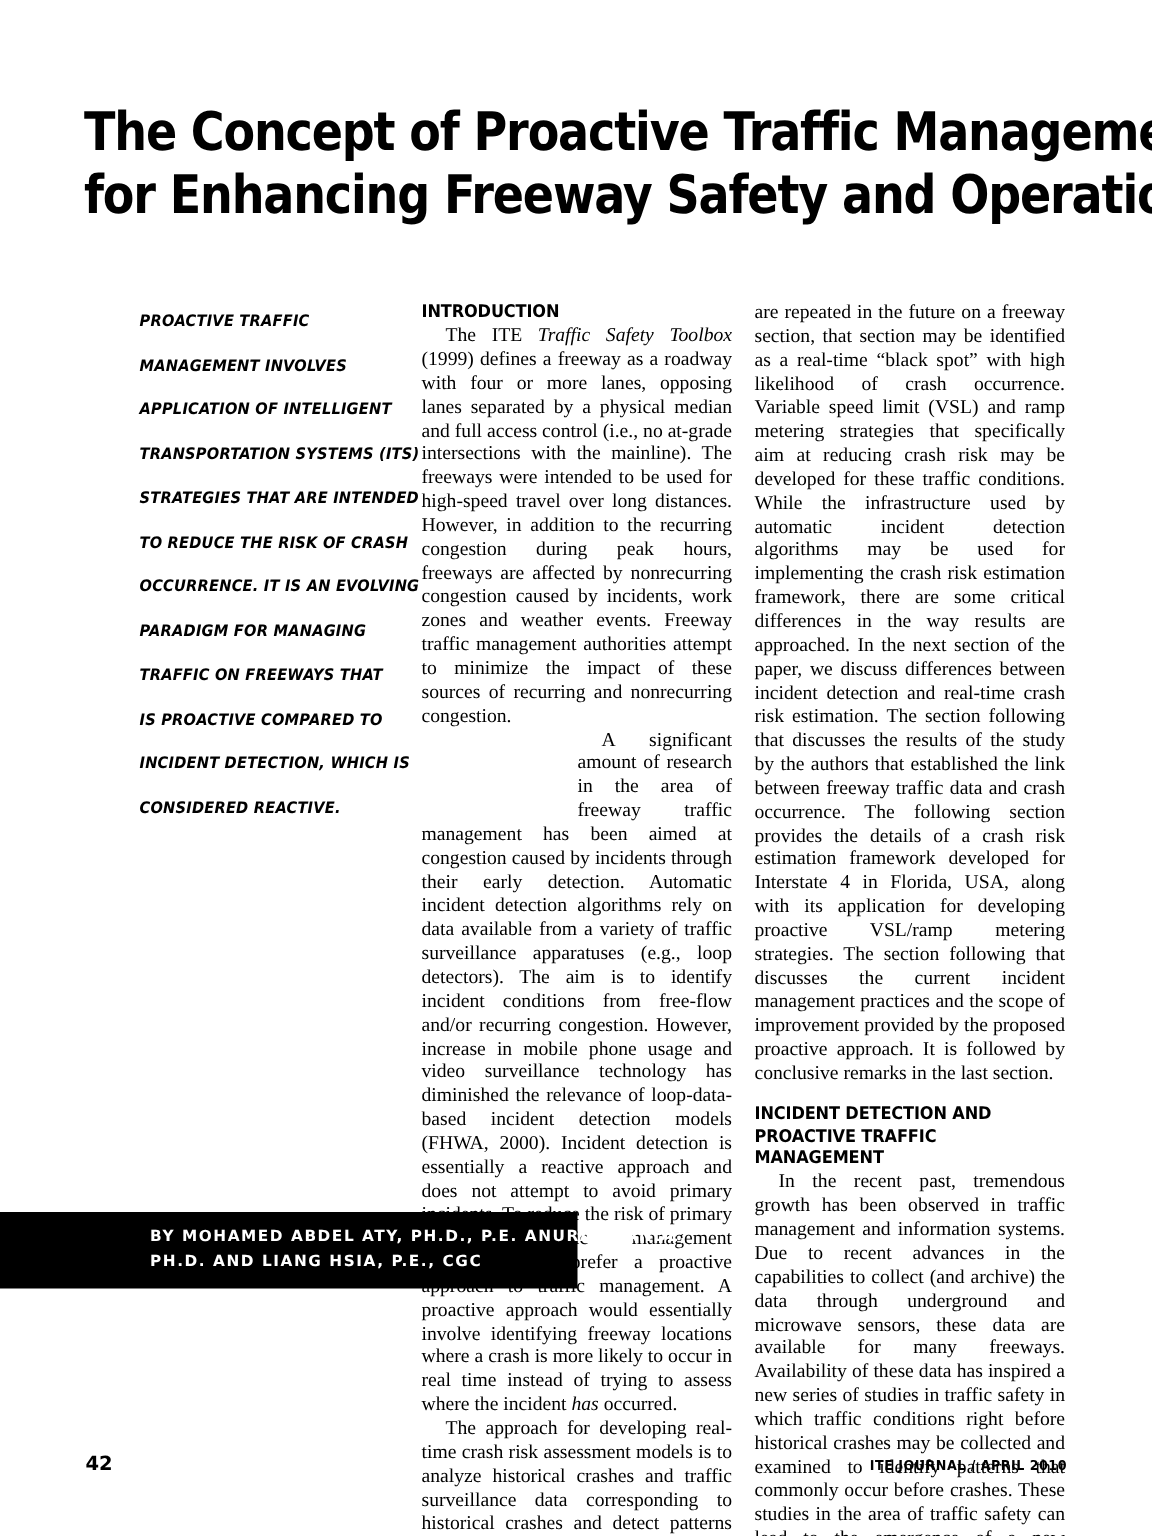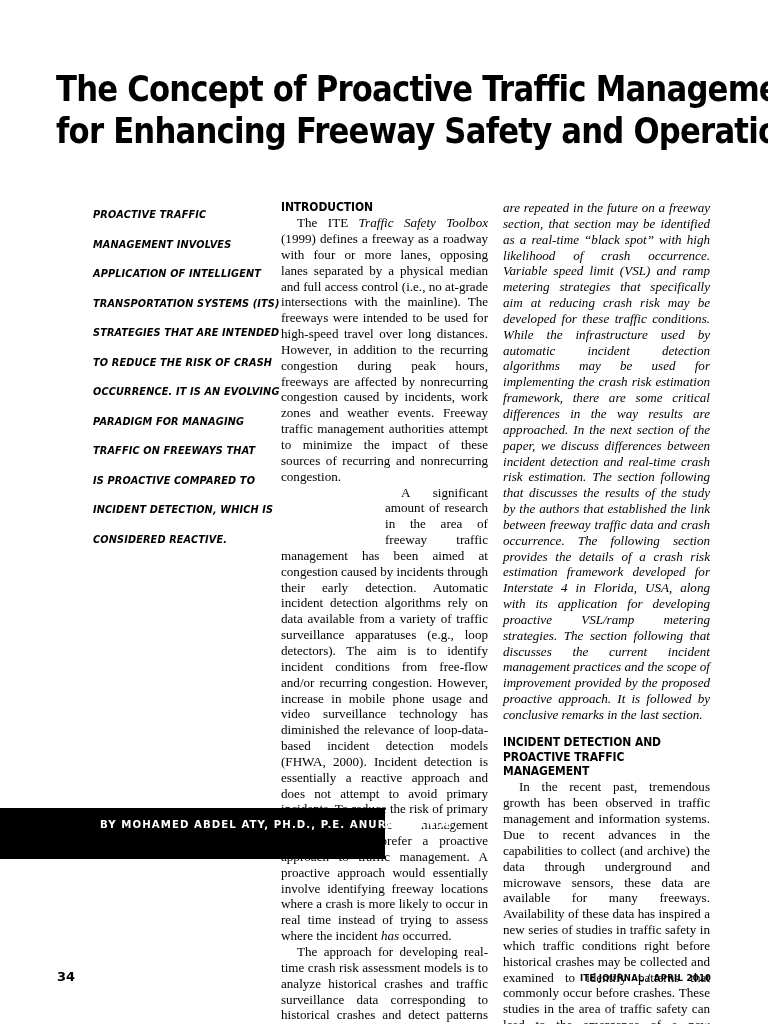--- a/index.html
+++ b/index.html
@@ -93,21 +93,21 @@
     text-align: justify;
     hyphens: manual;
   }
   .col-1 { left: 281px; }
   .col-2 { left: 503px; }
 
   .col p {
     margin: 0;
     text-indent: 16px;
   }
-  .col p.noindent { text-indent: 0; font-style: italic; }
+  .col p.noindent { text-indent: 0; }
 
   .sec-head {
     font-family: "DejaVu Sans", "Liberation Sans", sans-serif;
     font-weight: bold;
     font-size: 11.6px;
     line-height: 14.2px;
     letter-spacing: -0.1px;
     text-align: left;
     text-indent: 0;
     margin: 0 0 1px 0;
@@ -181,18 +181,19 @@
 
   <div class="col col-2">
     <p class="noindent">are repeated in the future on a freeway section, that section may be identified as a real-time “black spot” with high likelihood of crash occurrence. Variable speed limit (VSL) and ramp metering strategies that specifically aim at reducing crash risk may be developed for these traffic conditions. While the infrastructure used by automatic incident detection algorithms may be used for implementing the crash risk estimation framework, there are some critical differences in the way results are approached. In the next section of the paper, we discuss differences between incident detection and real-time crash risk estimation. The section following that discusses the results of the study by the authors that established the link between freeway traffic data and crash occurrence. The following section provides the details of a crash risk estimation framework developed for Interstate 4 in Florida, USA, along with its application for developing proactive VSL/ramp metering strategies. The section following that discusses the current incident management practices and the scope of improvement provided by the proposed proactive approach. It is followed by conclusive remarks in the last section.</p>
     <div class="sec-head spaced">INCIDENT DETECTION AND</div>
     <div class="sec-head">PROACTIVE TRAFFIC MANAGEMENT</div>
     <p>In the recent past, tremendous growth has been observed in traffic management and information systems. Due to recent advances in the capabilities to collect (and archive) the data through underground and microwave sensors, these data are available for many freeways. Availability of these data has inspired a new series of studies in traffic safety in which traffic conditions right before historical crashes may be collected and examined to identify patterns that commonly occur before crashes. These studies in the area of traffic safety can lead to the emergence of a new proactive paradigm in traffic management.</p>
   </div>
 
   <div class="byline-band">
     <div class="byline-line">BY MOHAMED ABDEL ATY, PH.D., P.E. ANURAG PANDE,</div>
+    <div class="byline-line">PH.D. AND LIANG HSIA, P.E., CGC</div>
   </div>
 
-  <div class="page-number">34</div>
+  <div class="page-number">42</div>
   <div class="footer-right">ITE JOURNAL / APRIL 2010</div>
 
 </div>
 
 </body></html>

